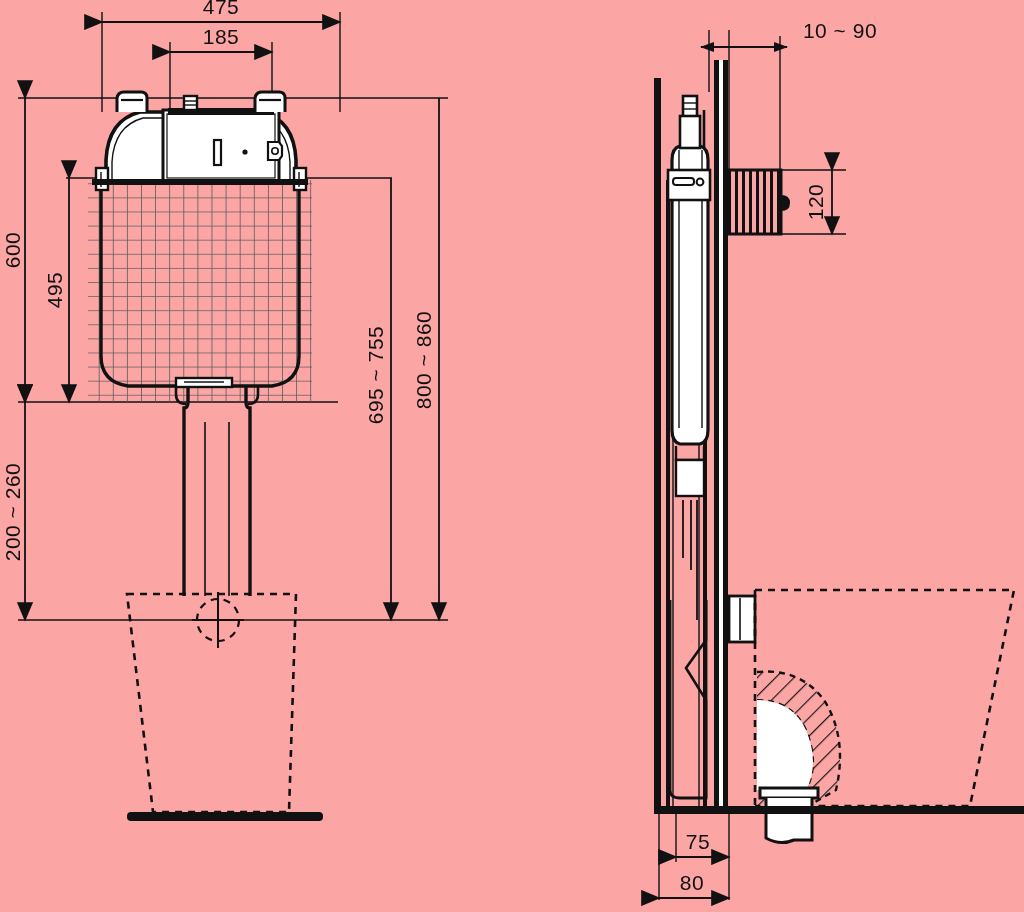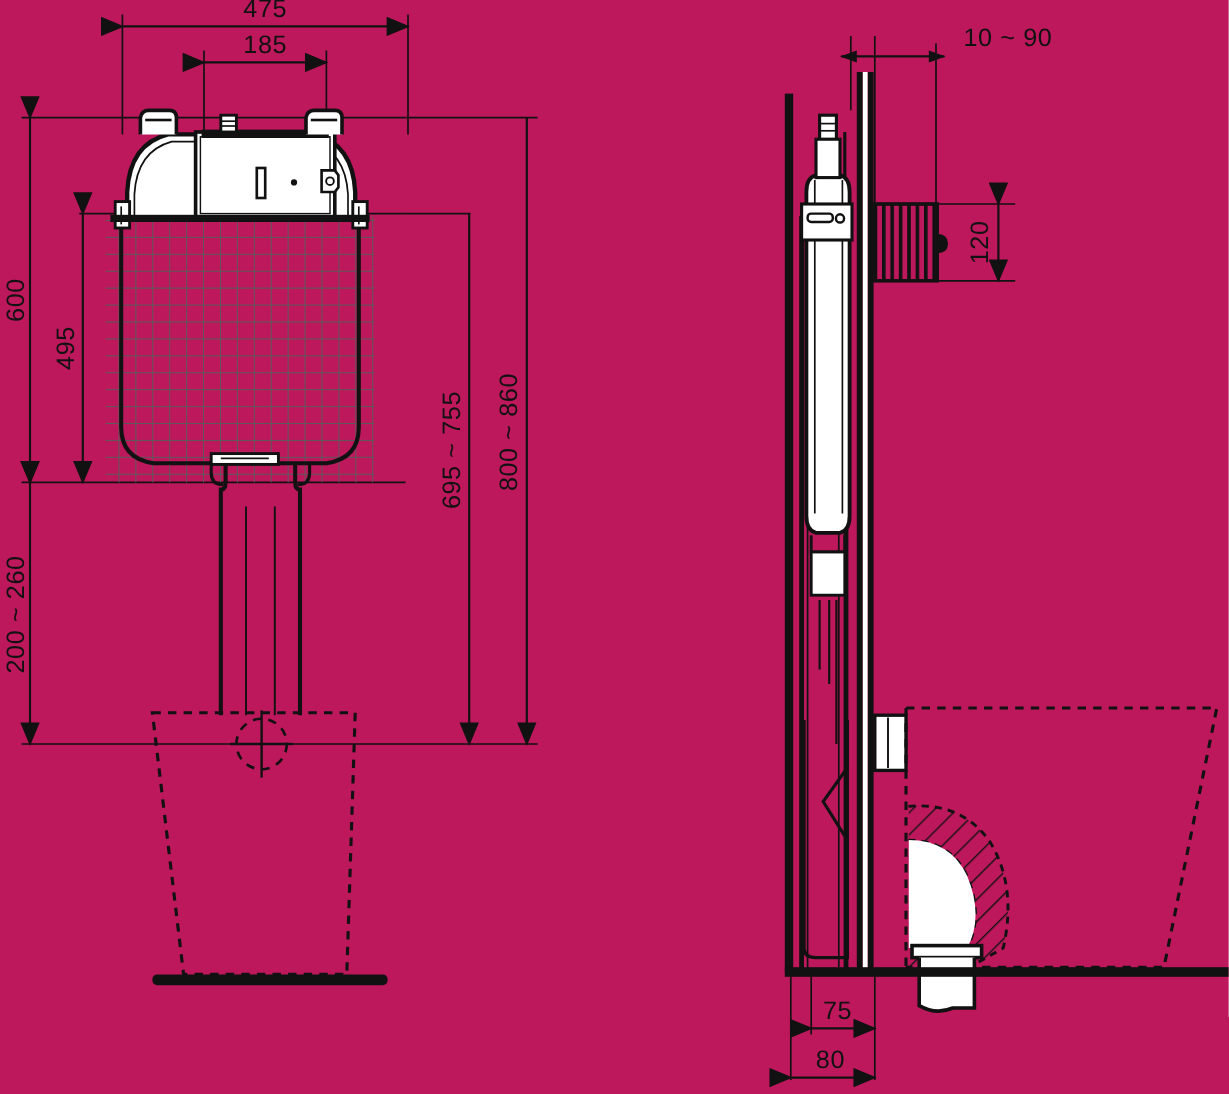--- a/index.html
+++ b/index.html
@@ -10,21 +10,21 @@
   body {
     width: 1024px;
     height: 912px;
     font-family: "Liberation Sans", sans-serif;
     overflow: hidden;
   }
   #drawing-root {
     position: relative;
     width: 1024px;
     height: 912px;
-    background: #be185d;
+    background: #fca5a5;
   }
   svg#cad {
     position: absolute;
     top: 0;
     left: 0;
     width: 1024px;
     height: 912px;
     display: block;
   }
   .dimtext {

